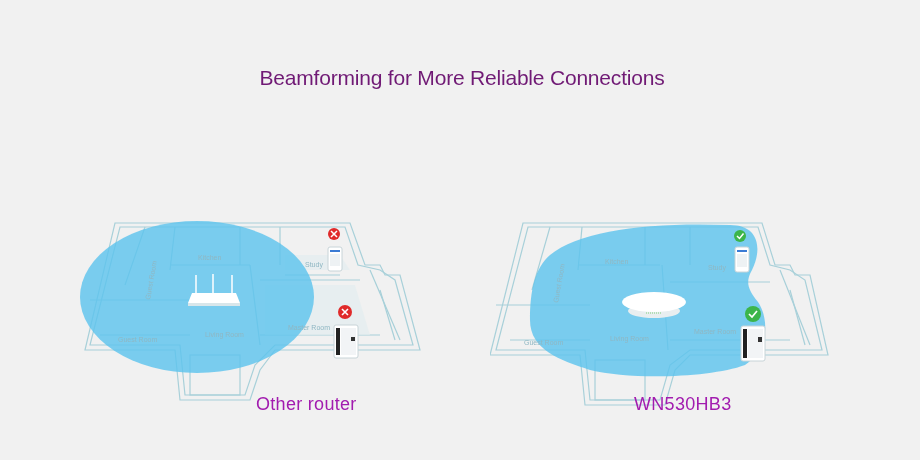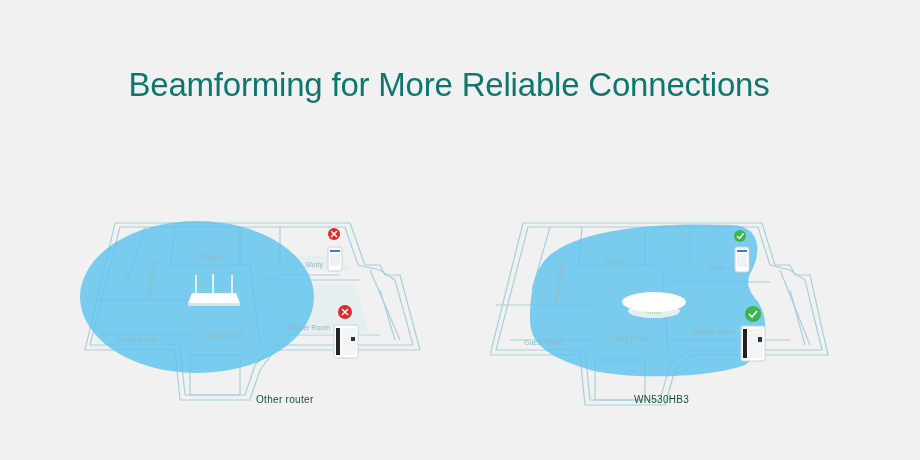--- a/index.html
+++ b/index.html
@@ -1,20 +1,20 @@
 <!DOCTYPE html>
 <html><head>
 <meta charset="utf-8">
 <style>
   html,body{margin:0;padding:0;}
   body{width:920px;height:460px;background:#f1f1f1;position:relative;overflow:hidden;font-family:"Liberation Sans",sans-serif;}
-  .title{position:absolute;left:0;top:66px;width:898px;text-align:center;font-size:33px;color:#0f766e;letter-spacing:-0.2px;}
+  .title{position:absolute;left:0;top:66px;width:898px;text-align:center;font-size:21px;color:#701a75;letter-spacing:-0.2px;padding-left:13px;}
   .panel{position:absolute;top:210px;width:360px;height:200px;}
   .panel svg{position:absolute;left:0;top:0;}
-  .caption{position:absolute;top:394px;font-size:10px;color:#14532d;letter-spacing:0.3px;}
+  .caption{position:absolute;top:394px;font-size:18px;color:#a21caf;letter-spacing:0.3px;}
   .room-label{font-family:"Liberation Sans",sans-serif;font-size:7px;fill:#8fb7c3;}
 </style>
 </head>
 <body>
 
 <div class="title">Beamforming for More Reliable Connections</div>
 
 <div class="panel" style="left:80px;">
   <svg width="360" height="200" viewBox="0 0 360 200">
     <g fill="none" stroke="#a8d0d9" stroke-width="1.2">

